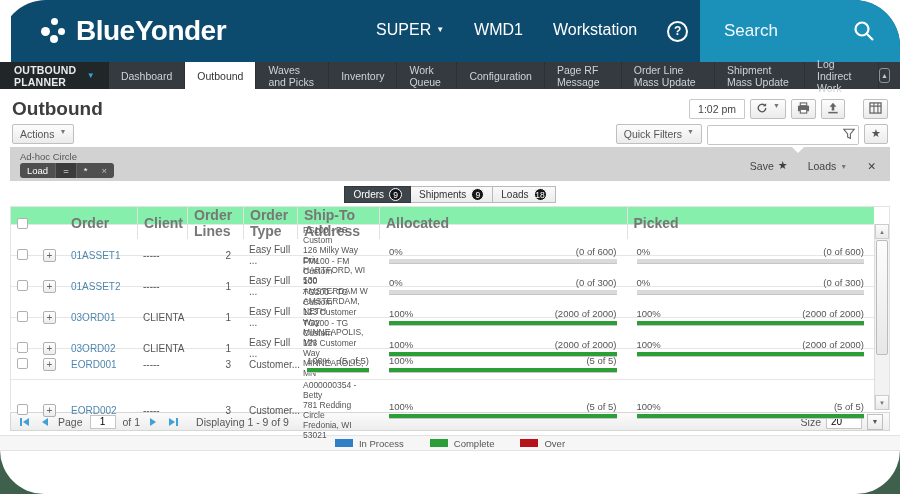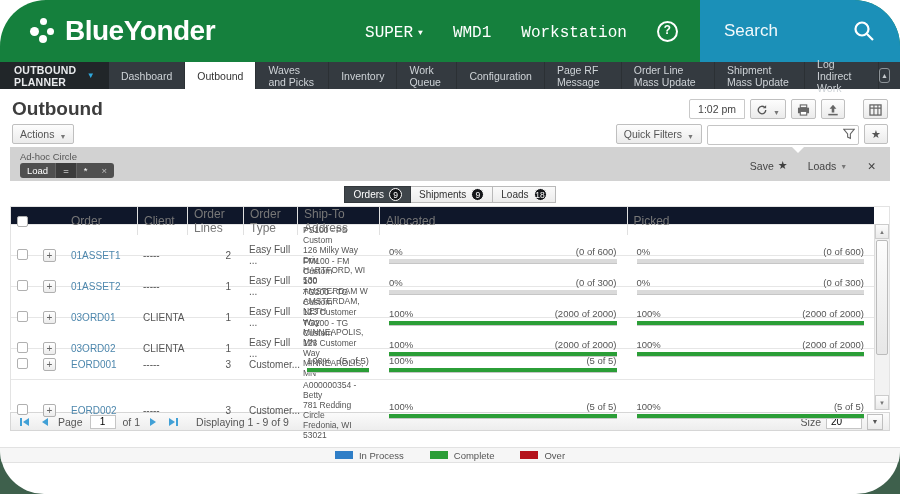--- a/index.html
+++ b/index.html
@@ -6,30 +6,30 @@
   html,body { width:900px; height:494px; overflow:hidden; background:#fff;
     font-family:"Liberation Sans","DejaVu Sans",sans-serif; }
   body { position:relative; }
 
   .corner-wedge { position:absolute; bottom:0; width:56px; height:56px; background:#3e604c; z-index:0; }
   .corner-wedge.left { left:0; } .corner-wedge.right { right:0; }
 
   .app { position:absolute; inset:0; background:#fff; border-radius:46px 46px 44px 44px; overflow:hidden; z-index:1; }
 
   
-  .topbar { height:62px; background:#15803d; display:flex; align-items:center; }
+  .topbar { height:62px; background:#0c4a6e; display:flex; align-items:center;margin-left:11px; }
   .brand { display:flex; align-items:center; gap:9px; margin-left:30px; }
   .logo { position:relative; width:26px; height:26px; }
   .logo i { position:absolute; background:#fff; border-radius:50%; }
   .logo .d1 { left:0;  top:9px;  width:9px; height:9px; }
   .logo .d2 { left:10px; top:0;  width:7px; height:7px; }
   .logo .d3 { left:17px; top:10px; width:7px; height:7px; }
   .logo .d4 { left:9px; top:17px; width:8px; height:8px; }
   .brand-name { color:#fff; font-size:28px; font-weight:bold; letter-spacing:-0.5px; }
-  .topmenu { display:flex; align-items:flex-end; gap:30px; margin-left:150px; color:#fff; font-size:16px;font-family:Liberation Mono, monospace; }
+  .topmenu { display:flex; align-items:flex-start; gap:30px; margin-left:150px; color:#fff; font-size:16px; }
   .topmenu .item { display:flex; align-items:center; gap:5px; cursor:default; }
   .caret-w { font-size:8px; color:#fff; }
   .help { width:21px; height:21px; border:2px solid #fff; border-radius:50%; color:#fff;
     font-size:12px; font-weight:bold; display:flex; align-items:center; justify-content:center; }
   .searchbox { margin-left:auto; width:200px; height:62px; background:#1b90b8;
     display:flex; align-items:center; padding:0 24px; }
   .searchbox input { background:transparent; border:none; outline:none; color:#fff;
     font-size:17px; width:120px; font-family:inherit; }
   .searchbox input::placeholder { color:rgba(255,255,255,0.95); }
   .searchbox svg { margin-left:auto; }
@@ -43,21 +43,21 @@
   .navtab.active { background:#fff; color:#333; }
   .collapse-btn { margin-left:auto; align-self:center; margin-right:10px; width:17px; height:15px;
     border:1px solid #8d9398; border-radius:3px; color:#c7cbce; font-size:7px;
     display:flex; align-items:center; justify-content:center; }
 
   
   .title-row { display:flex; align-items:center; padding:8px 12px 0; height:32px; }
   .page-title { font-size:19px; font-weight:bold; color:#3d3d3d; }
   .title-actions { margin-left:auto; display:flex; align-items:center; gap:5px; }
   .btn, .icon-btn { border:1px solid #bfbfbf; background:linear-gradient(#fdfdfd,#ebebeb);
-    border-radius:2px; color:#555; font-size:10.5px; display:flex; align-items:flex-end; gap:5px;
+    border-radius:2px; color:#555; font-size:10.5px; display:flex; align-items:flex-start; gap:5px;
     padding:3px 7px; height:20px; cursor:default; }
   .icon-btn { padding:2px 5px; }
   .caret-g { font-size:7px; color:#777; }
   .time-box { border:1px solid #c9c9c9; background:#fff; padding:3px 8px; height:20px;
     font-size:10.5px; color:#444; display:flex; align-items:center; border-radius:2px 0 0 2px; }
   .gap8 { width:8px; }
 
   .toolbar-row { display:flex; align-items:center; padding:3px 12px; height:26px; }
   .toolbar-right { margin-left:auto; display:flex; align-items:center; gap:5px; }
   .filter-input-wrap { position:relative; width:152px; height:20px; }
@@ -86,21 +86,21 @@
   .subtab { display:flex; align-items:center; gap:5px; font-size:10px; color:#333; padding:0 8px;
     border:1px solid #b9b9b9; background:linear-gradient(#fafafa,#ececec); cursor:default; }
   .subtab + .subtab { border-left:none; }
   .subtab.active { background:#3f464b; color:#fff; border-color:#33383c; }
   .badge { background:#141619; color:#fff; border-radius:50%; min-width:13px; height:13px;
     font-size:8.5px; display:flex; align-items:center; justify-content:center; border:1px solid #fff; }
 
   
   .table-area { position:relative; margin:0 10px; border:1px solid #e3e3e3; border-bottom:none; padding-right:15px; }
   .thead, .trow { display:grid; grid-template-columns:26px 28px 72px 50px 56px 54px 82px 1fr 1fr; align-items:center; }
-  .thead { height:17px; font-size:12px; font-weight:normal; color:#777; background:#0f172a; }
+  .thead { height:17px; font-size:14px; font-weight:bold; color:#777; background:#86efac; }
   .thead > div { padding:0 6px; display:flex; align-items:center; height:100%; }
   .thead > .hcell { border-left:1px solid #e0e0e0; }
   .trow { height:31px; border-top:1px solid #e6e6e6; background:#fff; font-size:10px; color:#555; }
   .cell { padding:0 6px; }
   .checkbox { display:inline-block; width:11px; height:11px; border:1px solid #b0b0b0; border-radius:2px; background:#fff; }
   .expand-btn { display:inline-flex; width:13px; height:13px; border:1px solid #b0b0b0; border-radius:2px;
     background:linear-gradient(#fff,#ececec); color:#666; font-size:10px; line-height:11px;
     align-items:center; justify-content:center; }
   .order-link { color:#4d87ad; text-decoration:none; cursor:pointer; }
   .c-lines { text-align:right; padding-right:12px; }
@@ -124,21 +124,21 @@
   .tri-l { width:0; height:0; border-top:4px solid transparent; border-bottom:4px solid transparent; border-right:6px solid #41a0d6; }
   .tri-r { width:0; height:0; border-top:4px solid transparent; border-bottom:4px solid transparent; border-left:6px solid #41a0d6; }
   .pbar { width:2px; height:8px; background:#41a0d6; }
   .page-input { width:26px; height:14px; border:1px solid #c5c5c5; font-size:10px; text-align:center; font-family:inherit; }
   .displaying { margin-left:8px; }
   .sizer { margin-left:auto; display:flex; align-items:center; gap:5px; }
   .size-input { width:36px; height:14px; border:1px solid #c5c5c5; font-size:10px; padding:0 4px; font-family:inherit; }
   .size-caret { width:16px; height:16px; border:1px solid #bfbfbf; background:linear-gradient(#fdfdfd,#ebebeb);
     font-size:7px; color:#555; display:flex; align-items:center; justify-content:center; }
 
-  .legendbar { margin-top:16px; height:16px; background:#f6f6f6; border-top:1px solid #e2e2e2;
+  .legendbar { margin-top:4px; height:16px; background:#f6f6f6; border-top:1px solid #e2e2e2;
     border-bottom:1px solid #e2e2e2; display:flex; align-items:center; justify-content:center; gap:26px;
     font-size:9.5px; color:#555; }
   .legend-item { display:flex; align-items:center; gap:6px; }
   .swatch { width:18px; height:8px; display:inline-block; }
 </style>
 </head>
 <body>
 
 <div class="corner-wedge left"></div>
 <div class="corner-wedge right"></div>

